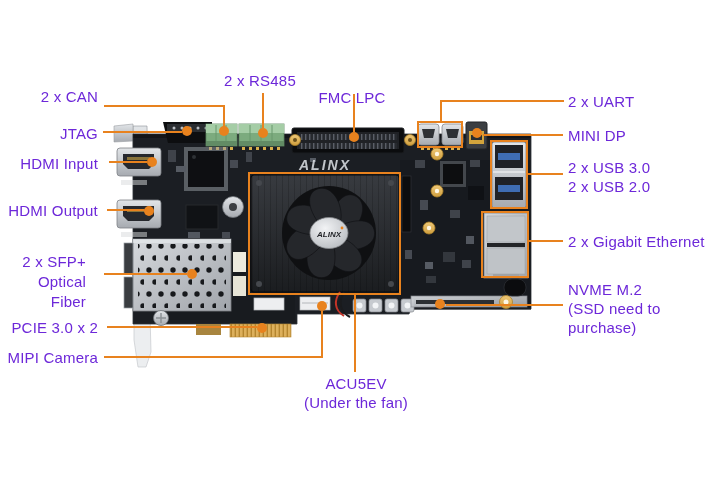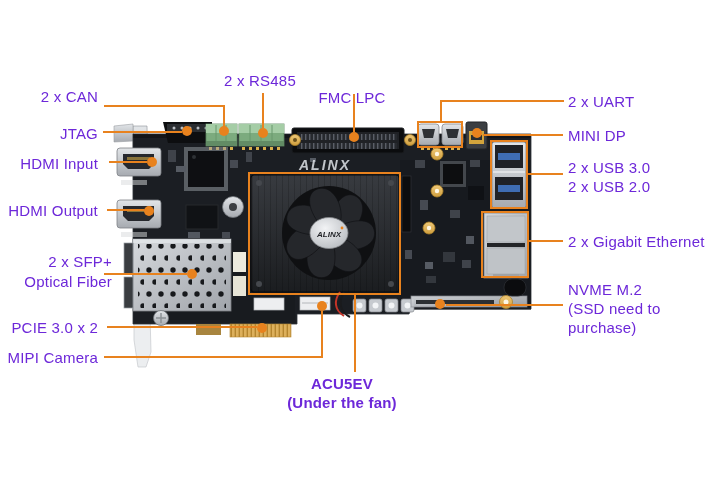--- a/index.html
+++ b/index.html
@@ -313,28 +313,28 @@
     <circle cx="354" cy="137" r="5"></circle>
     <circle cx="477" cy="133" r="5"></circle>
     <circle cx="440" cy="304" r="5"></circle>
   </g>
 </svg>
 
 <div class="label r" style="right:616px;top:87px;">2 x CAN</div>
 <div class="label r" style="right:616px;top:124px;">JTAG</div>
 <div class="label r" style="right:616px;top:201px;">HDMI Output</div>
 <div class="label r" style="right:616px;top:154px;">HDMI Input</div>
-<div class="label r sfp-lh" style="right:602px;top:252px;">2 x SFP+
+<div class="label r sfp-lh" style="right:628px;top:252px;">2 x SFP+
 Optical Fiber</div>
 <div class="label r" style="right:616px;top:318px;">PCIE 3.0 x 2</div>
 <div class="label r" style="right:616px;top:348px;">MIPI Camera</div>
 
 <div class="label c" style="left:190px;top:71px;width:140px;">2 x RS485</div>
 <div class="label c" style="left:282px;top:88px;width:140px;">FMC LPC</div>
-<div class="label c" style="left:252px;top:374px;width:180px;font-weight:bold;">ACU5EV
+<div class="label c" style="left:266px;top:374px;width:180px;">ACU5EV
 (Under the fan)</div>
 
 <div class="label" style="left:568px;top:92px;">2 x UART</div>
 <div class="label" style="left:568px;top:126px;">MINI DP</div>
 <div class="label" style="left:568px;top:158px;">2 x USB 3.0
 2 x USB 2.0</div>
 <div class="label" style="left:568px;top:232px;">2 x Gigabit Ethernet</div>
 <div class="label" style="left:568px;top:280px;">NVME M.2
 (SSD need to
 purchase)</div>

